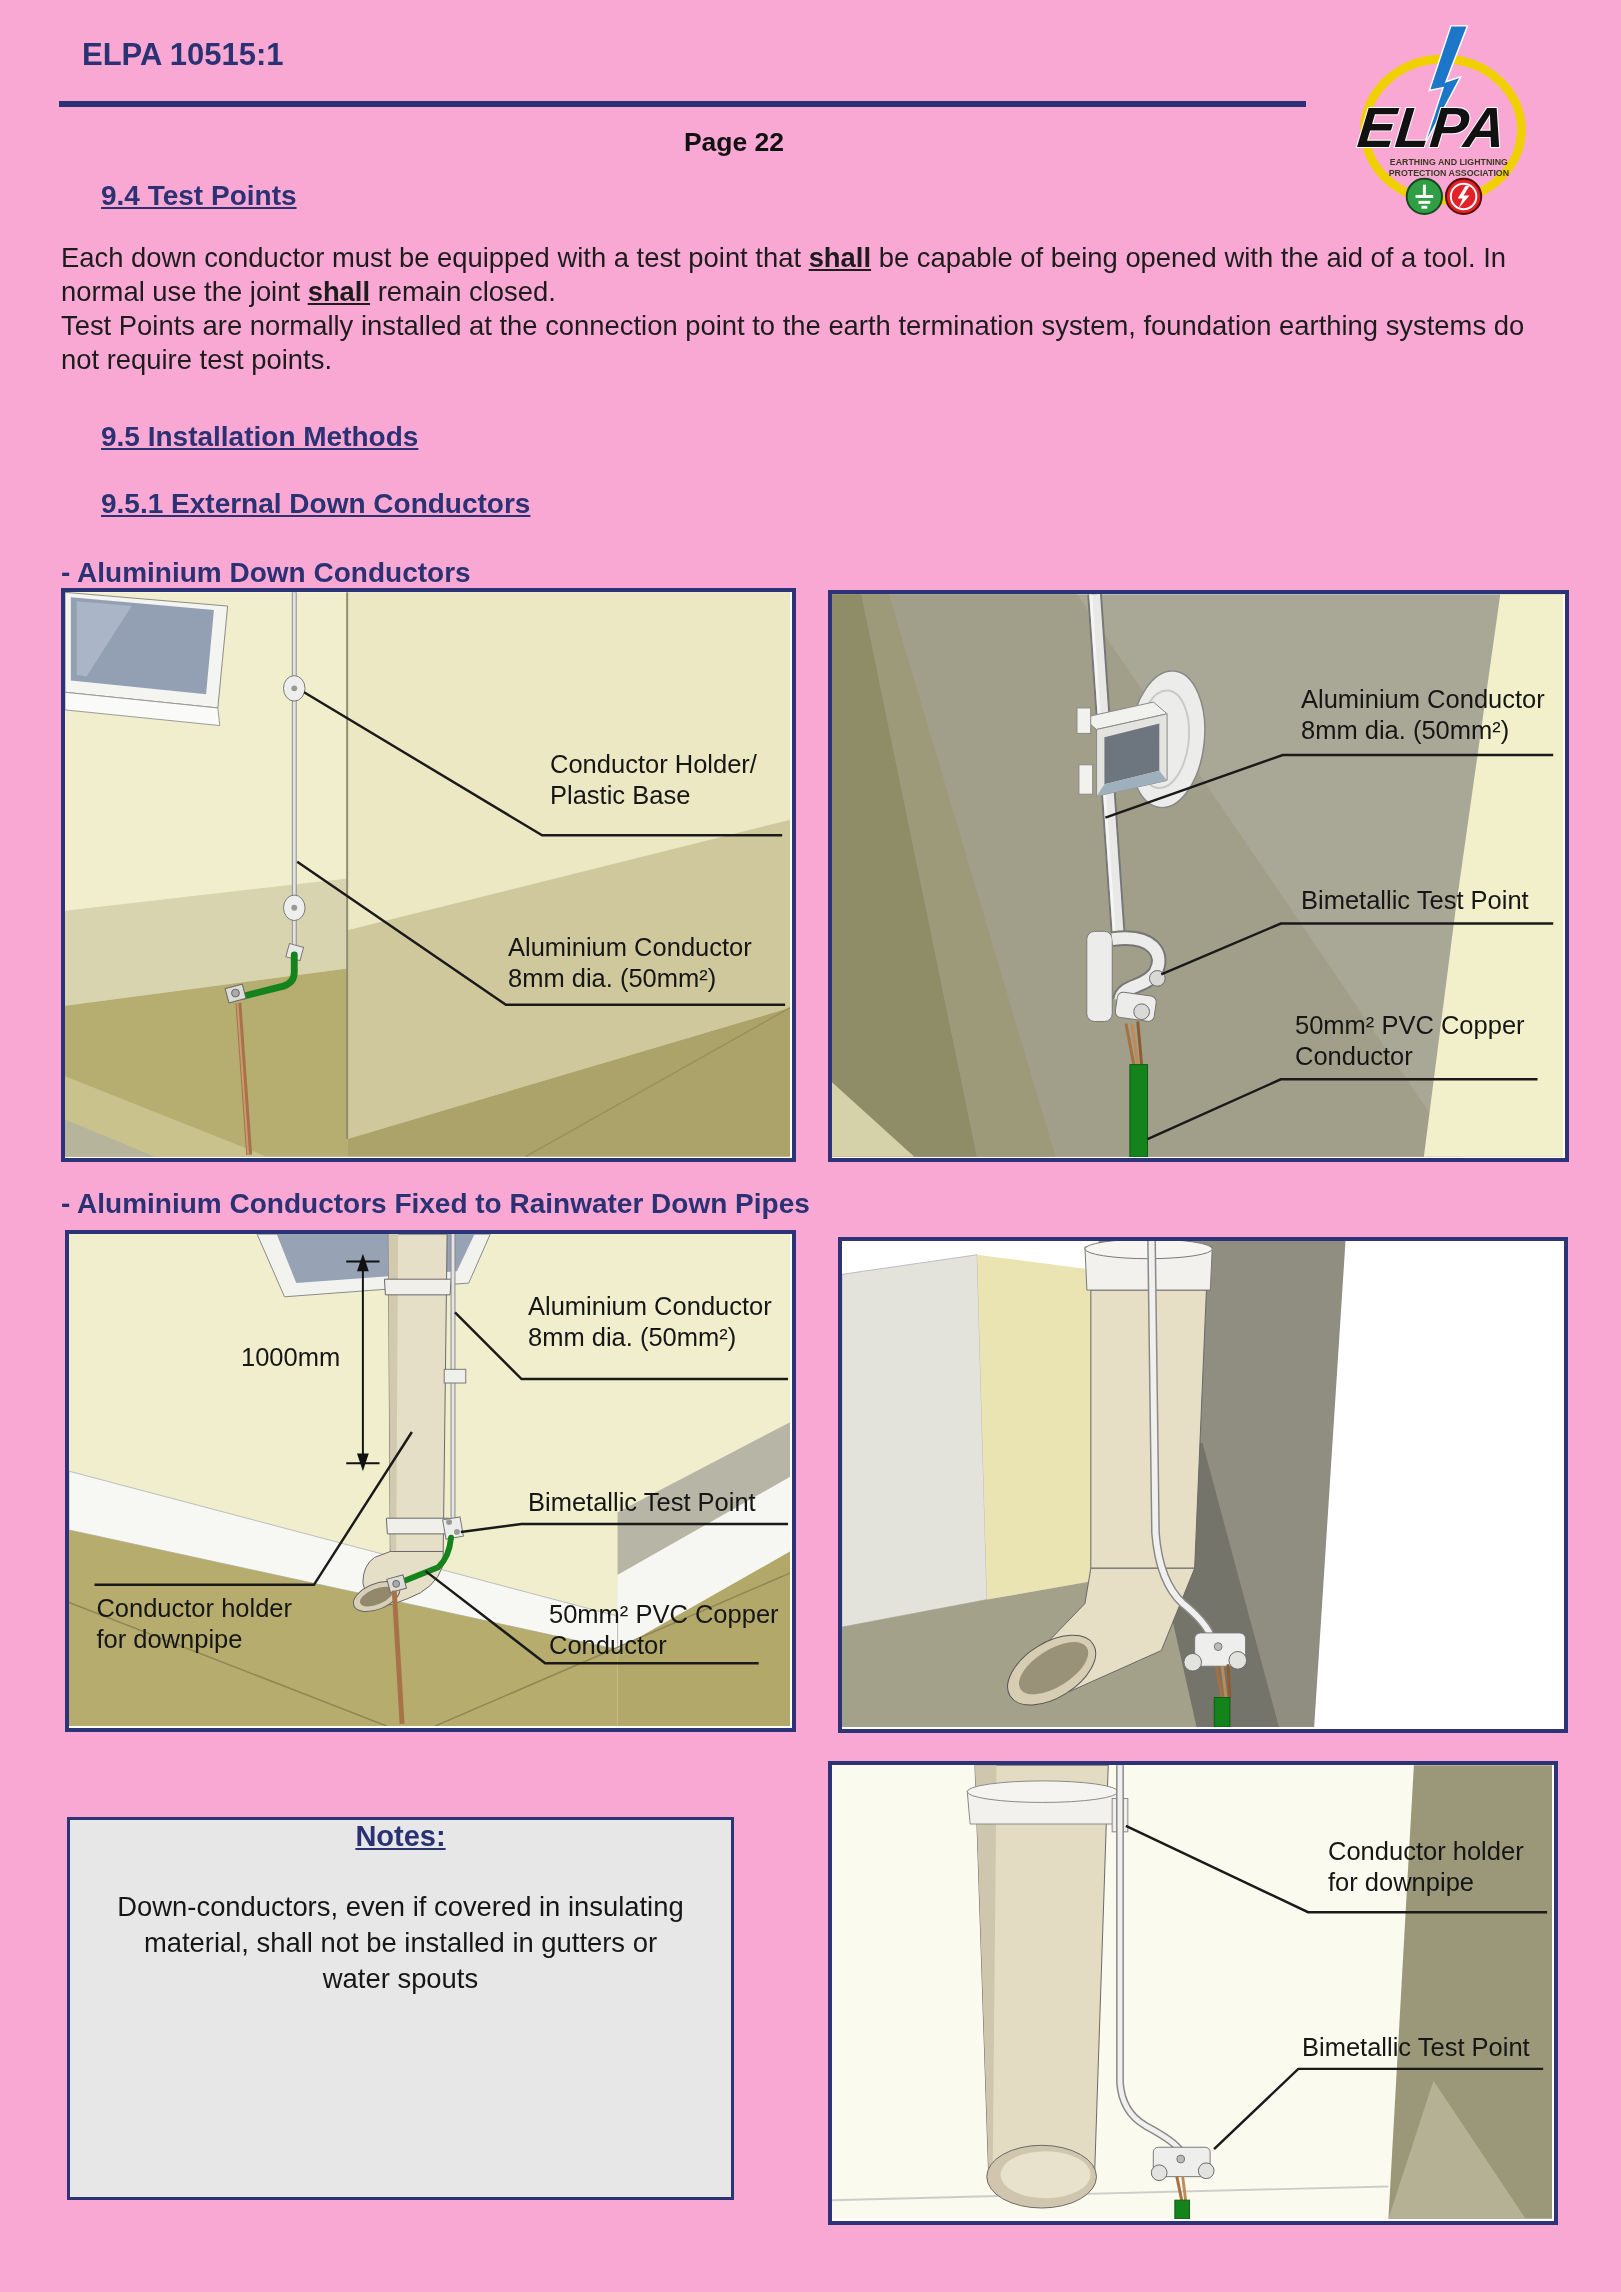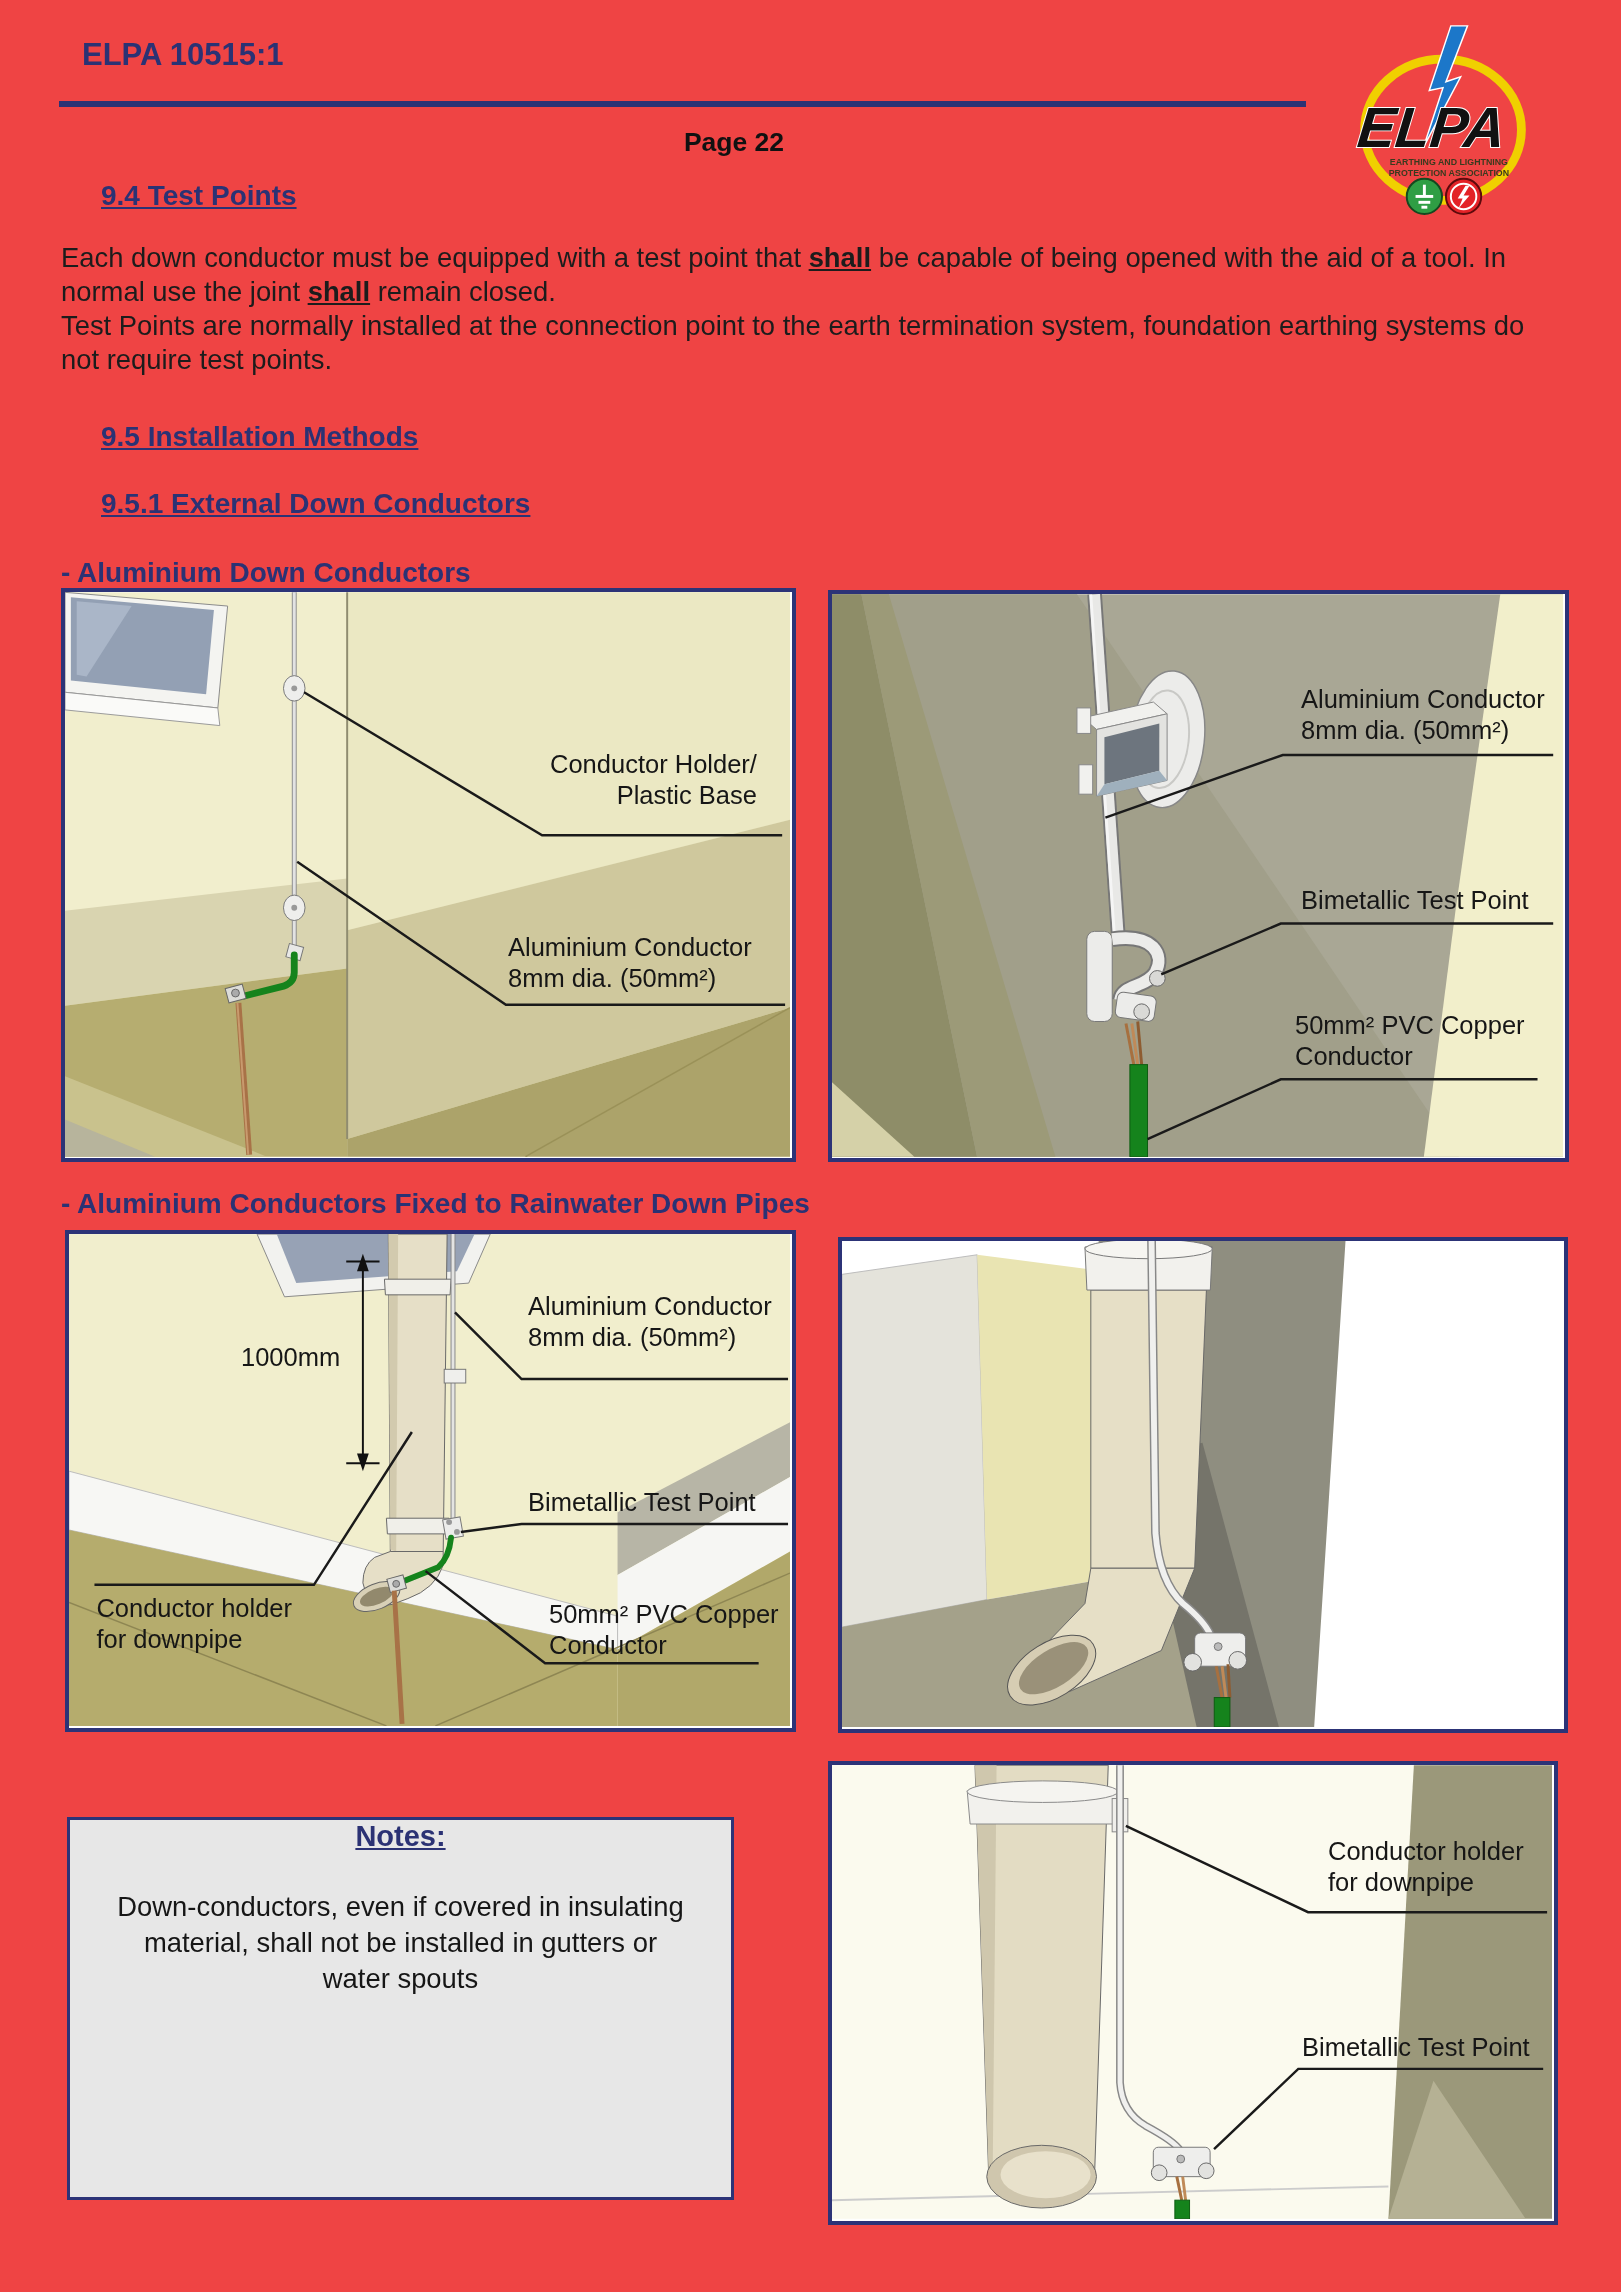--- a/index.html
+++ b/index.html
@@ -1,16 +1,16 @@
 <!DOCTYPE html>
 <html><head>
 <meta charset="utf-8">
 <style>
   html,body{margin:0;padding:0;background:#888;}
-  #page{position:relative;width:1621px;height:2293px;background:#ef4444;
+  #page{position:relative;width:1621px;height:2293px;background:#f9a8d4;
         font-family:"Liberation Sans",sans-serif;color:#1c1c1c;overflow:hidden;}
   .abs{position:absolute;}
   .navy{color:#2b3274;}
   .doc-code{left:82px;top:37px;font-size:31px;font-weight:bold;}
   .header-rule{left:59px;top:101px;width:1247px;height:5.9px;background:#2b3274;}
   .page-label{left:0;top:127px;width:1468px;text-align:center;font-size:26.5px;font-weight:bold;color:#111;}
   .h-section{font-size:28px;font-weight:bold;text-decoration:underline;margin-left:40px;}
   .h-sub{font-size:28px;font-weight:bold;}
   .bodytext{left:61px;top:241px;width:1507px;font-size:27.4px;line-height:34px;}
   .bodytext p{margin:0;}
@@ -100,21 +100,21 @@
       <path d="M234,370 L234,388 Q234,398 223,402 L183,412" stroke="#15831c" stroke-width="7" fill="none" stroke-linecap="round"></path>
       <g>
         <rect x="165" y="402" width="18" height="15" fill="#dcdcd8" stroke="#666" transform="rotate(-15 174 409)"></rect>
         <circle cx="174" cy="409" r="4" fill="#aaa" stroke="#666"></circle>
       </g>
       <line x1="177" y1="419" x2="188" y2="574" stroke="#a87247" stroke-width="6"></line>
       <line x1="176" y1="419" x2="187" y2="574" stroke="#c89a6e" stroke-width="2"></line>
       <path d="M244,102 L487,248 L732,248" stroke="#1a1a1a" stroke-width="2.5" fill="none"></path>
       <path d="M237,275 L450,421 L735,421" stroke="#1a1a1a" stroke-width="2.5" fill="none"></path>
     </svg>
-    <div class="callout" style="left:485px;top:157px;text-align:right;">Conductor Holder/
+    <div class="callout" style="left:485px;top:157px;">Conductor Holder/
 Plastic Base</div>
     <div class="callout" style="left:443px;top:340px;">Aluminium Conductor
 8mm dia. (50mm²)</div>
   </div>
 
   <div class="figure" style="left:828px;top:590px;width:741px;height:572px;">
     <svg width="731" height="563" viewBox="0 0 746 574">
       <rect width="746" height="574" fill="#a9a795"></rect>
       <polygon points="0,0 250,0 640,574 0,574" fill="#a19f8a"></polygon>
       <polygon points="0,0 30,0 148,574 0,574" fill="#8e8d68"></polygon>

